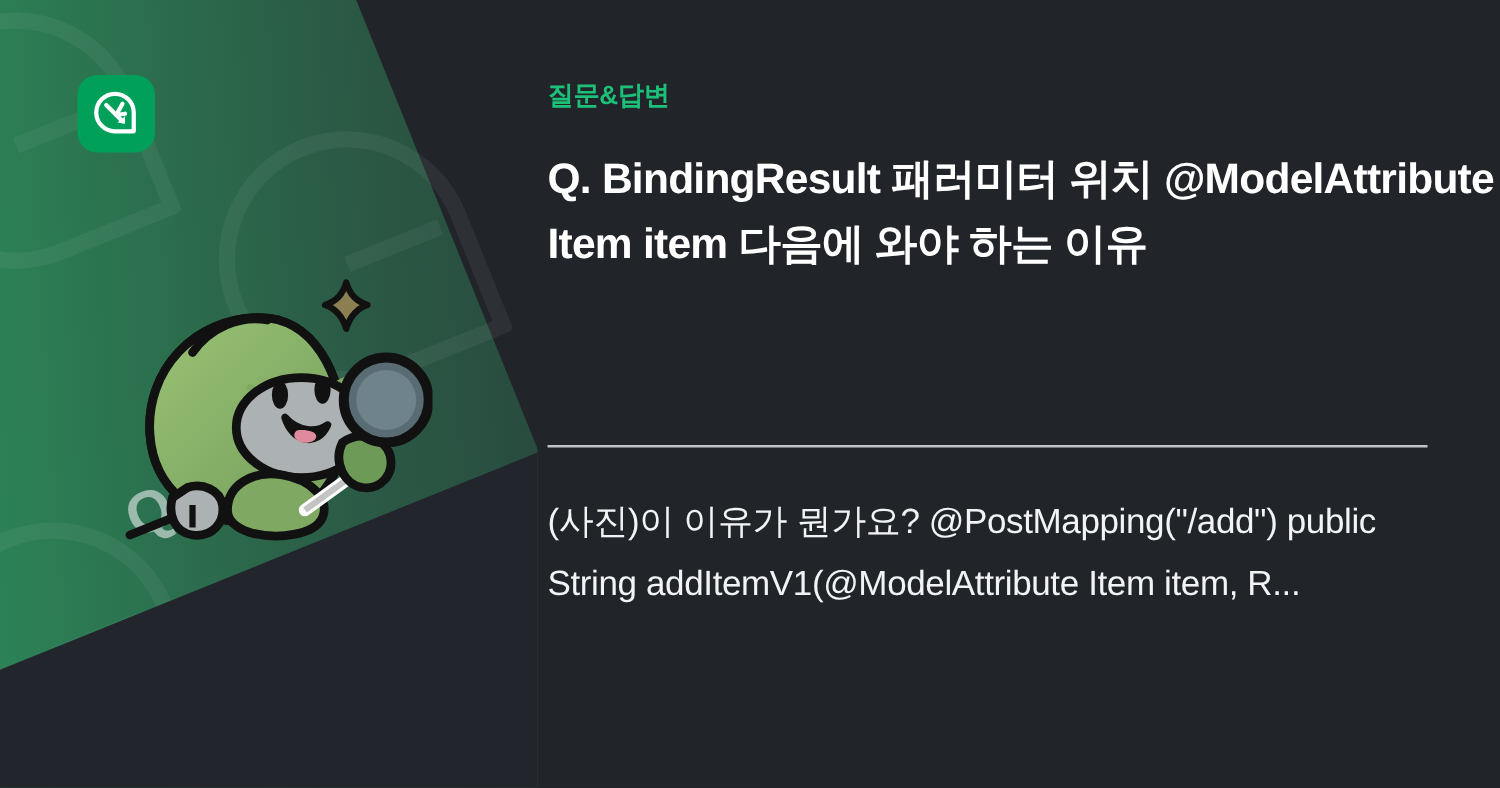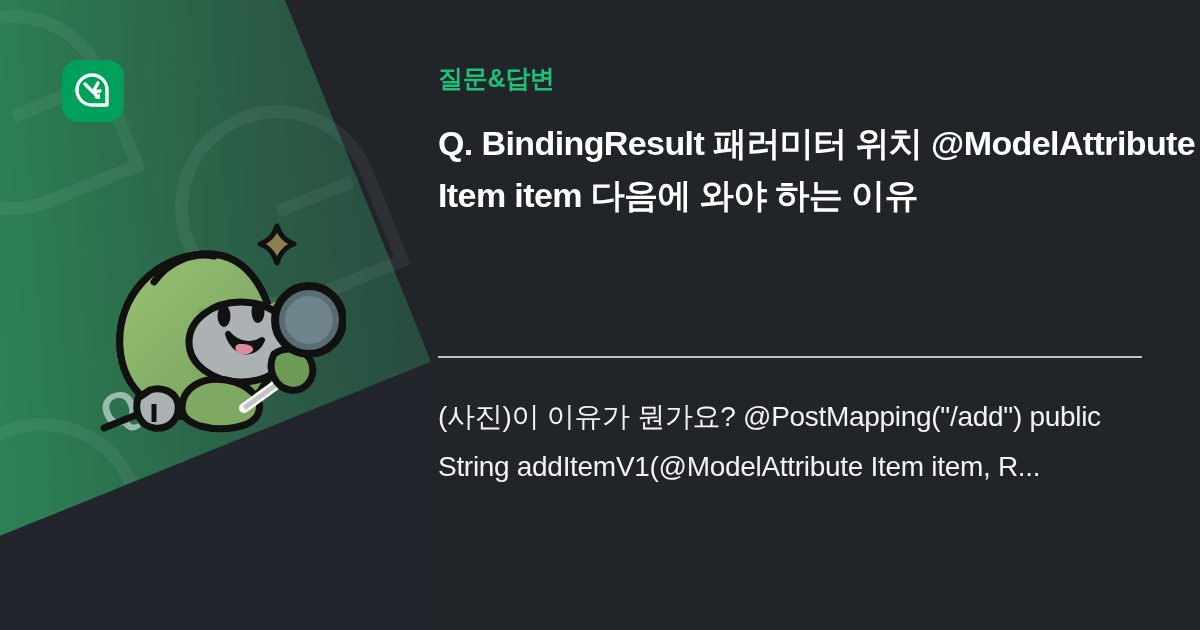--- a/index.html
+++ b/index.html
@@ -104,21 +104,21 @@
   
   .content {
     position:absolute;
     left:438px; top:0;
     width:762px; height:630px;
   }
 
   .category {
     position:absolute;
     left:0; top:62px;
-    font-size:25px;
+    font-size:21px;
     font-weight:bold;
     color:#1DC078;
     letter-spacing:-0.3px;
     white-space:nowrap;
   }
 
   .title {
     position:absolute;
     left:0; top:118px;
     width:790px;

